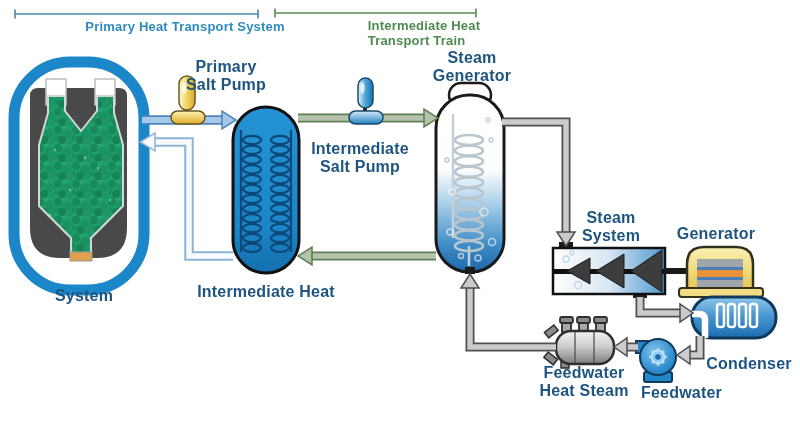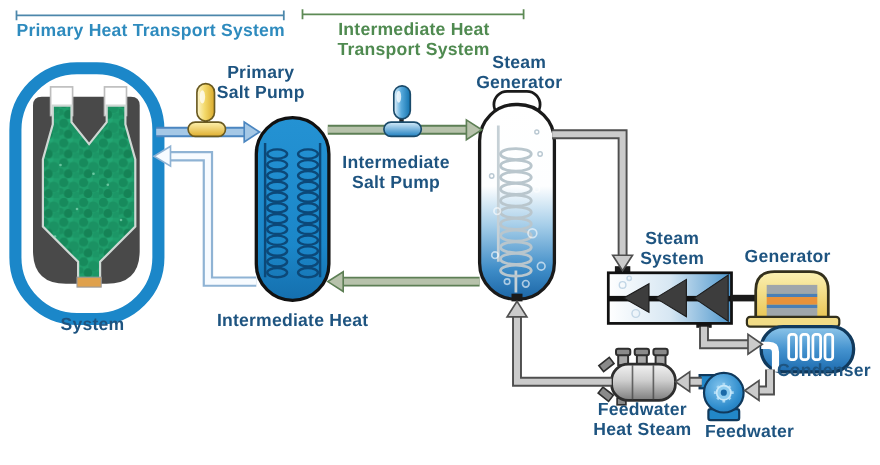--- a/index.html
+++ b/index.html
@@ -9,22 +9,22 @@
     font-family:"Liberation Sans", sans-serif; overflow:hidden;
   }
   svg { position:absolute; left:0; top:0; }
   .lbl {
     position:absolute; font-weight:bold; font-size:16px; line-height:1.1;
     color:#1e5480; text-align:center; transform:translateX(-50%); white-space:nowrap;
     letter-spacing:.2px;
   }
   .lbl.left { transform:none; text-align:left; }
   .sys {
-    position:absolute; font-weight:bold; font-size:16px; line-height:1.15;
-    text-align:right; transform:translateX(-50%); white-space:nowrap; letter-spacing:.2px;
+    position:absolute; font-weight:bold; font-size:13px; line-height:1.15;
+    text-align:left; transform:translateX(-50%); white-space:nowrap; letter-spacing:.2px;margin-left:48px;
   }
   .sys.primary { color:#2e8bbe; }
   .sys.intermediate { color:#4f8a50; }
   .line { display:block; }
 </style>
 </head>
 <body>
 
 <div id="canvas">
 
@@ -299,27 +299,27 @@
     <rect x="358" y="78" width="15" height="30" rx="7.5" fill="url(#gradBlueCap)" stroke="#1a4a6a" stroke-width="1.5"></rect>
     <ellipse cx="362.5" cy="88" rx="2.2" ry="5.5" fill="#ffffff" opacity=".75"></ellipse>
   </g>
 </svg>
 
 <div class="sys primary" style="left:137px; top:20px;">
   <span>Primary Heat Transport System</span>
 </div>
 <div class="sys intermediate" style="left:376px; top:19px;">
   <span class="line">Intermediate Heat</span>
-  <span class="line">Transport System</span>
+  <span class="line">Transport Train</span>
 </div>
 
 <div class="lbl" style="left:84px; top:287px;">
   <span>System</span>
 </div>
-<div class="lbl" style="left:237px; top:58px;">
+<div class="lbl" style="left:226px; top:58px;">
   <span class="line">Primary</span>
   <span class="line">Salt Pump</span>
 </div>
 <div class="lbl" style="left:266px; top:283px;">
   <span class="line">Intermediate Heat</span>
 </div>
 <div class="lbl" style="left:360px; top:140px;">
   <span class="line">Intermediate</span>
   <span class="line">Salt Pump</span>
 </div>
@@ -327,21 +327,21 @@
   <span class="line">Steam</span>
   <span class="line">Generator</span>
 </div>
 <div class="lbl" style="left:611px; top:209px;">
   <span class="line">Steam</span>
   <span class="line">System</span>
 </div>
 <div class="lbl" style="left:716px; top:225px;">
   <span>Generator</span>
 </div>
-<div class="lbl" style="left:749px; top:329px;">
+<div class="lbl" style="left:749px; top:355px;">
   <span>Condenser</span>
 </div>
 <div class="lbl" style="left:584px; top:364px;">
   <span class="line">Feedwater</span>
   <span class="line">Heat Steam</span>
 </div>
 <div class="lbl left" style="left:641px; top:384px;">
   <span class="line">Feedwater</span>
 </div>
 

